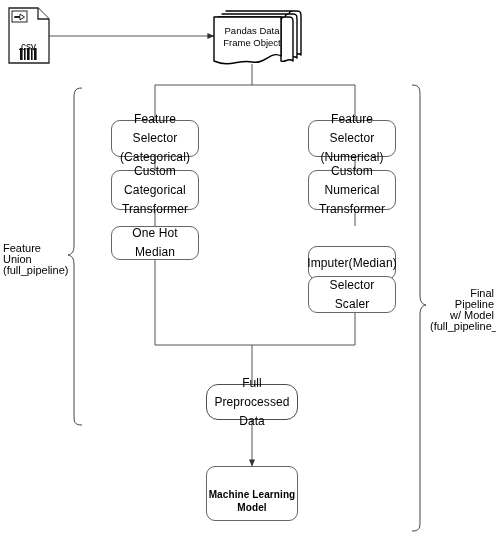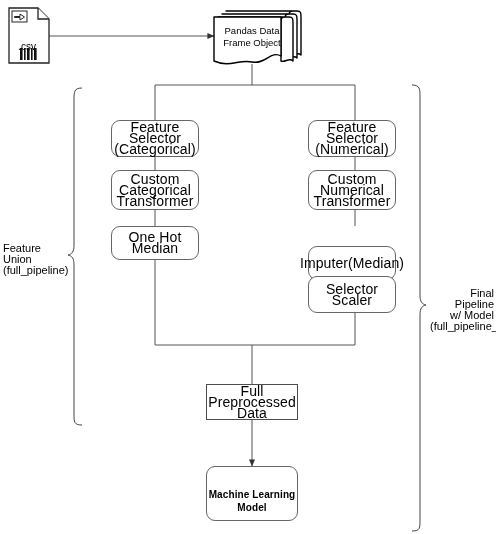--- a/index.html
+++ b/index.html
@@ -31,29 +31,29 @@
   .node {
     position: absolute;
     box-sizing: border-box;
     border: 1px solid #666666;
     border-radius: 9px;
     background: #ffffff;
     display: flex;
     align-items: center;
     justify-content: center;
     text-align: center;
-    font-size: 14px;
-    line-height: 11px;
+    font-size: 12px;
+    line-height: 19px;
     letter-spacing: 0.1px;
     white-space: pre-line;
     z-index: 3;
   }
   
   .node.sharp {
-    border-radius: 0;
+    border-radius: 12px;
     border-color: #4d4d4d;
   }
   .node.model {
     flex-direction: column;
     font-weight: bold;
     font-size: 10px;
     line-height: 12.5px;
     padding-top: 4px;
   }
   .csv-label {

